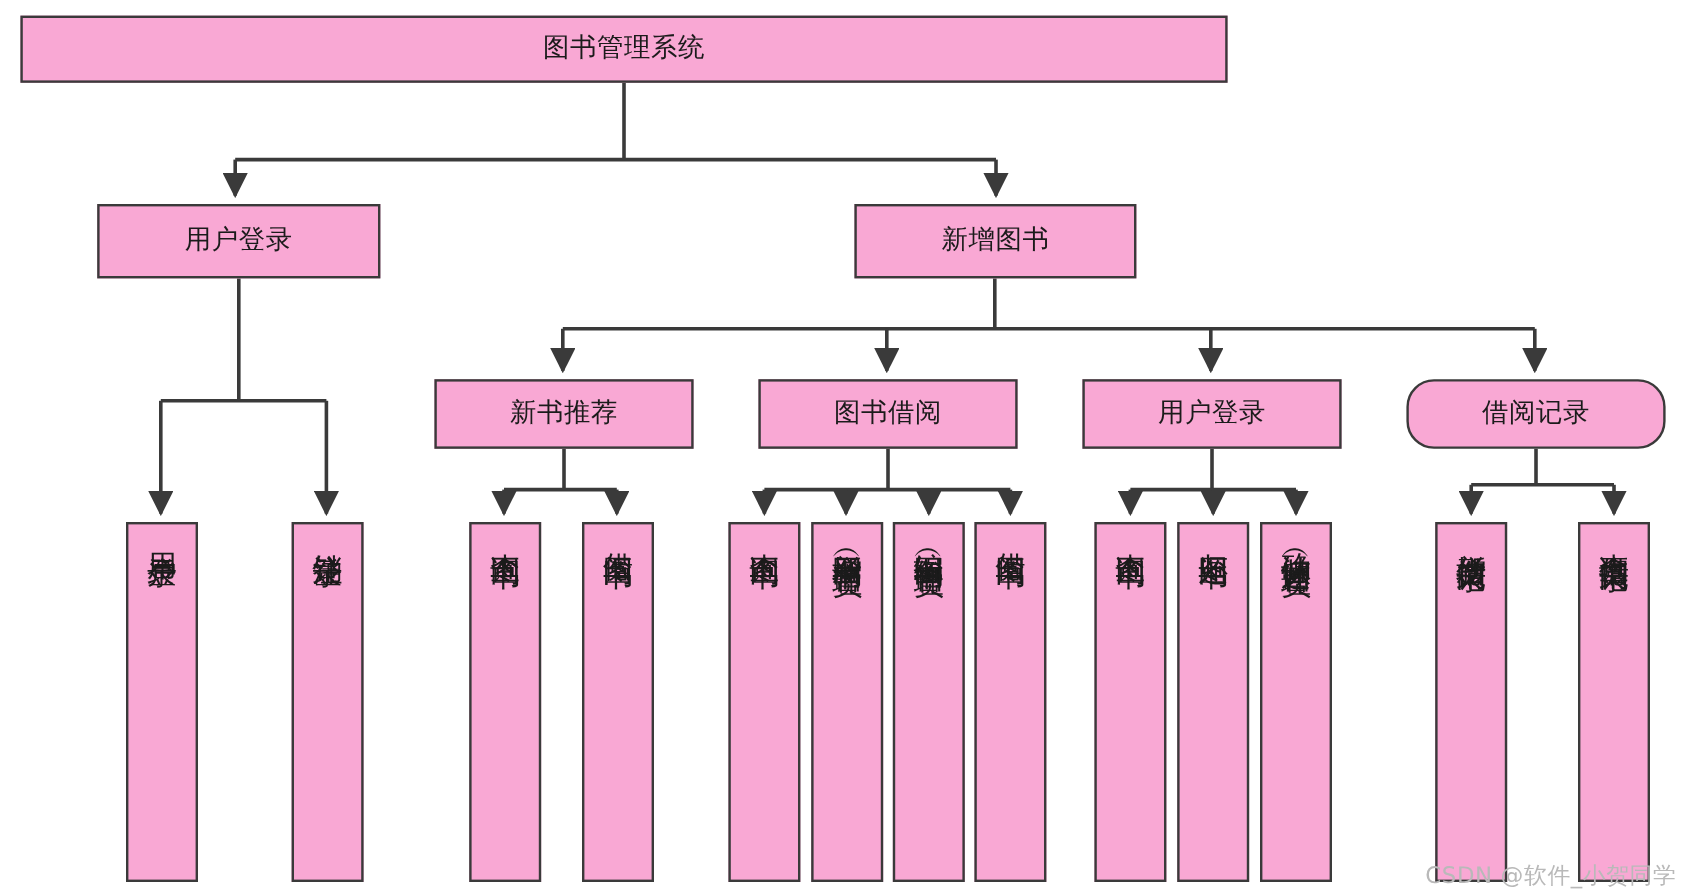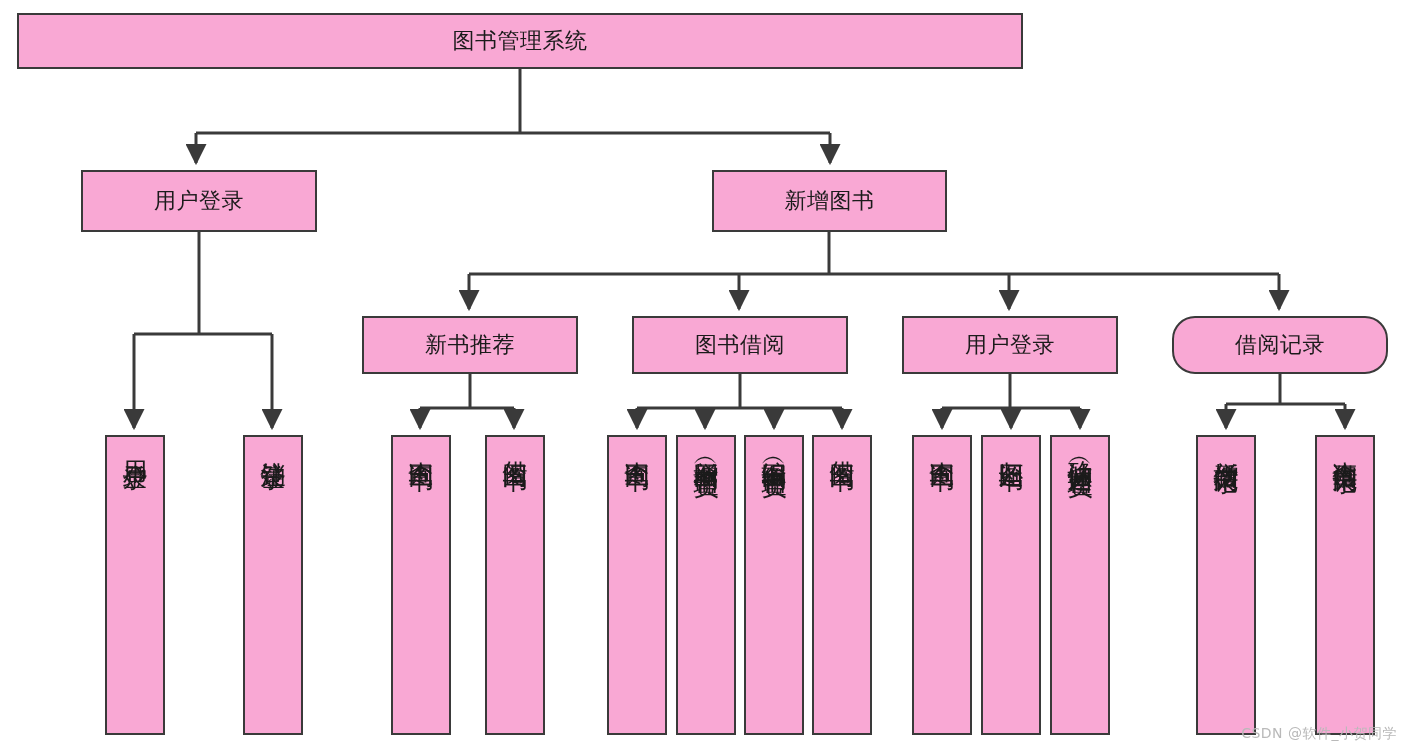--- a/index.html
+++ b/index.html
@@ -56,21 +56,21 @@
     text-orientation: upright;
     font-size: 25px;
     line-height: 1.0;
     letter-spacing: 2px;
     white-space: nowrap;
   }
   .watermark {
     position: absolute;
     right: 8px;
     bottom: 4px;
-    font-size: 14px;
+    font-size: 19px;
     color: #b9b9b9;
     white-space: nowrap;
     letter-spacing: 0.5px;
   }
 </style>
 </head>
 <body>
 
 <div id="canvas">
 

